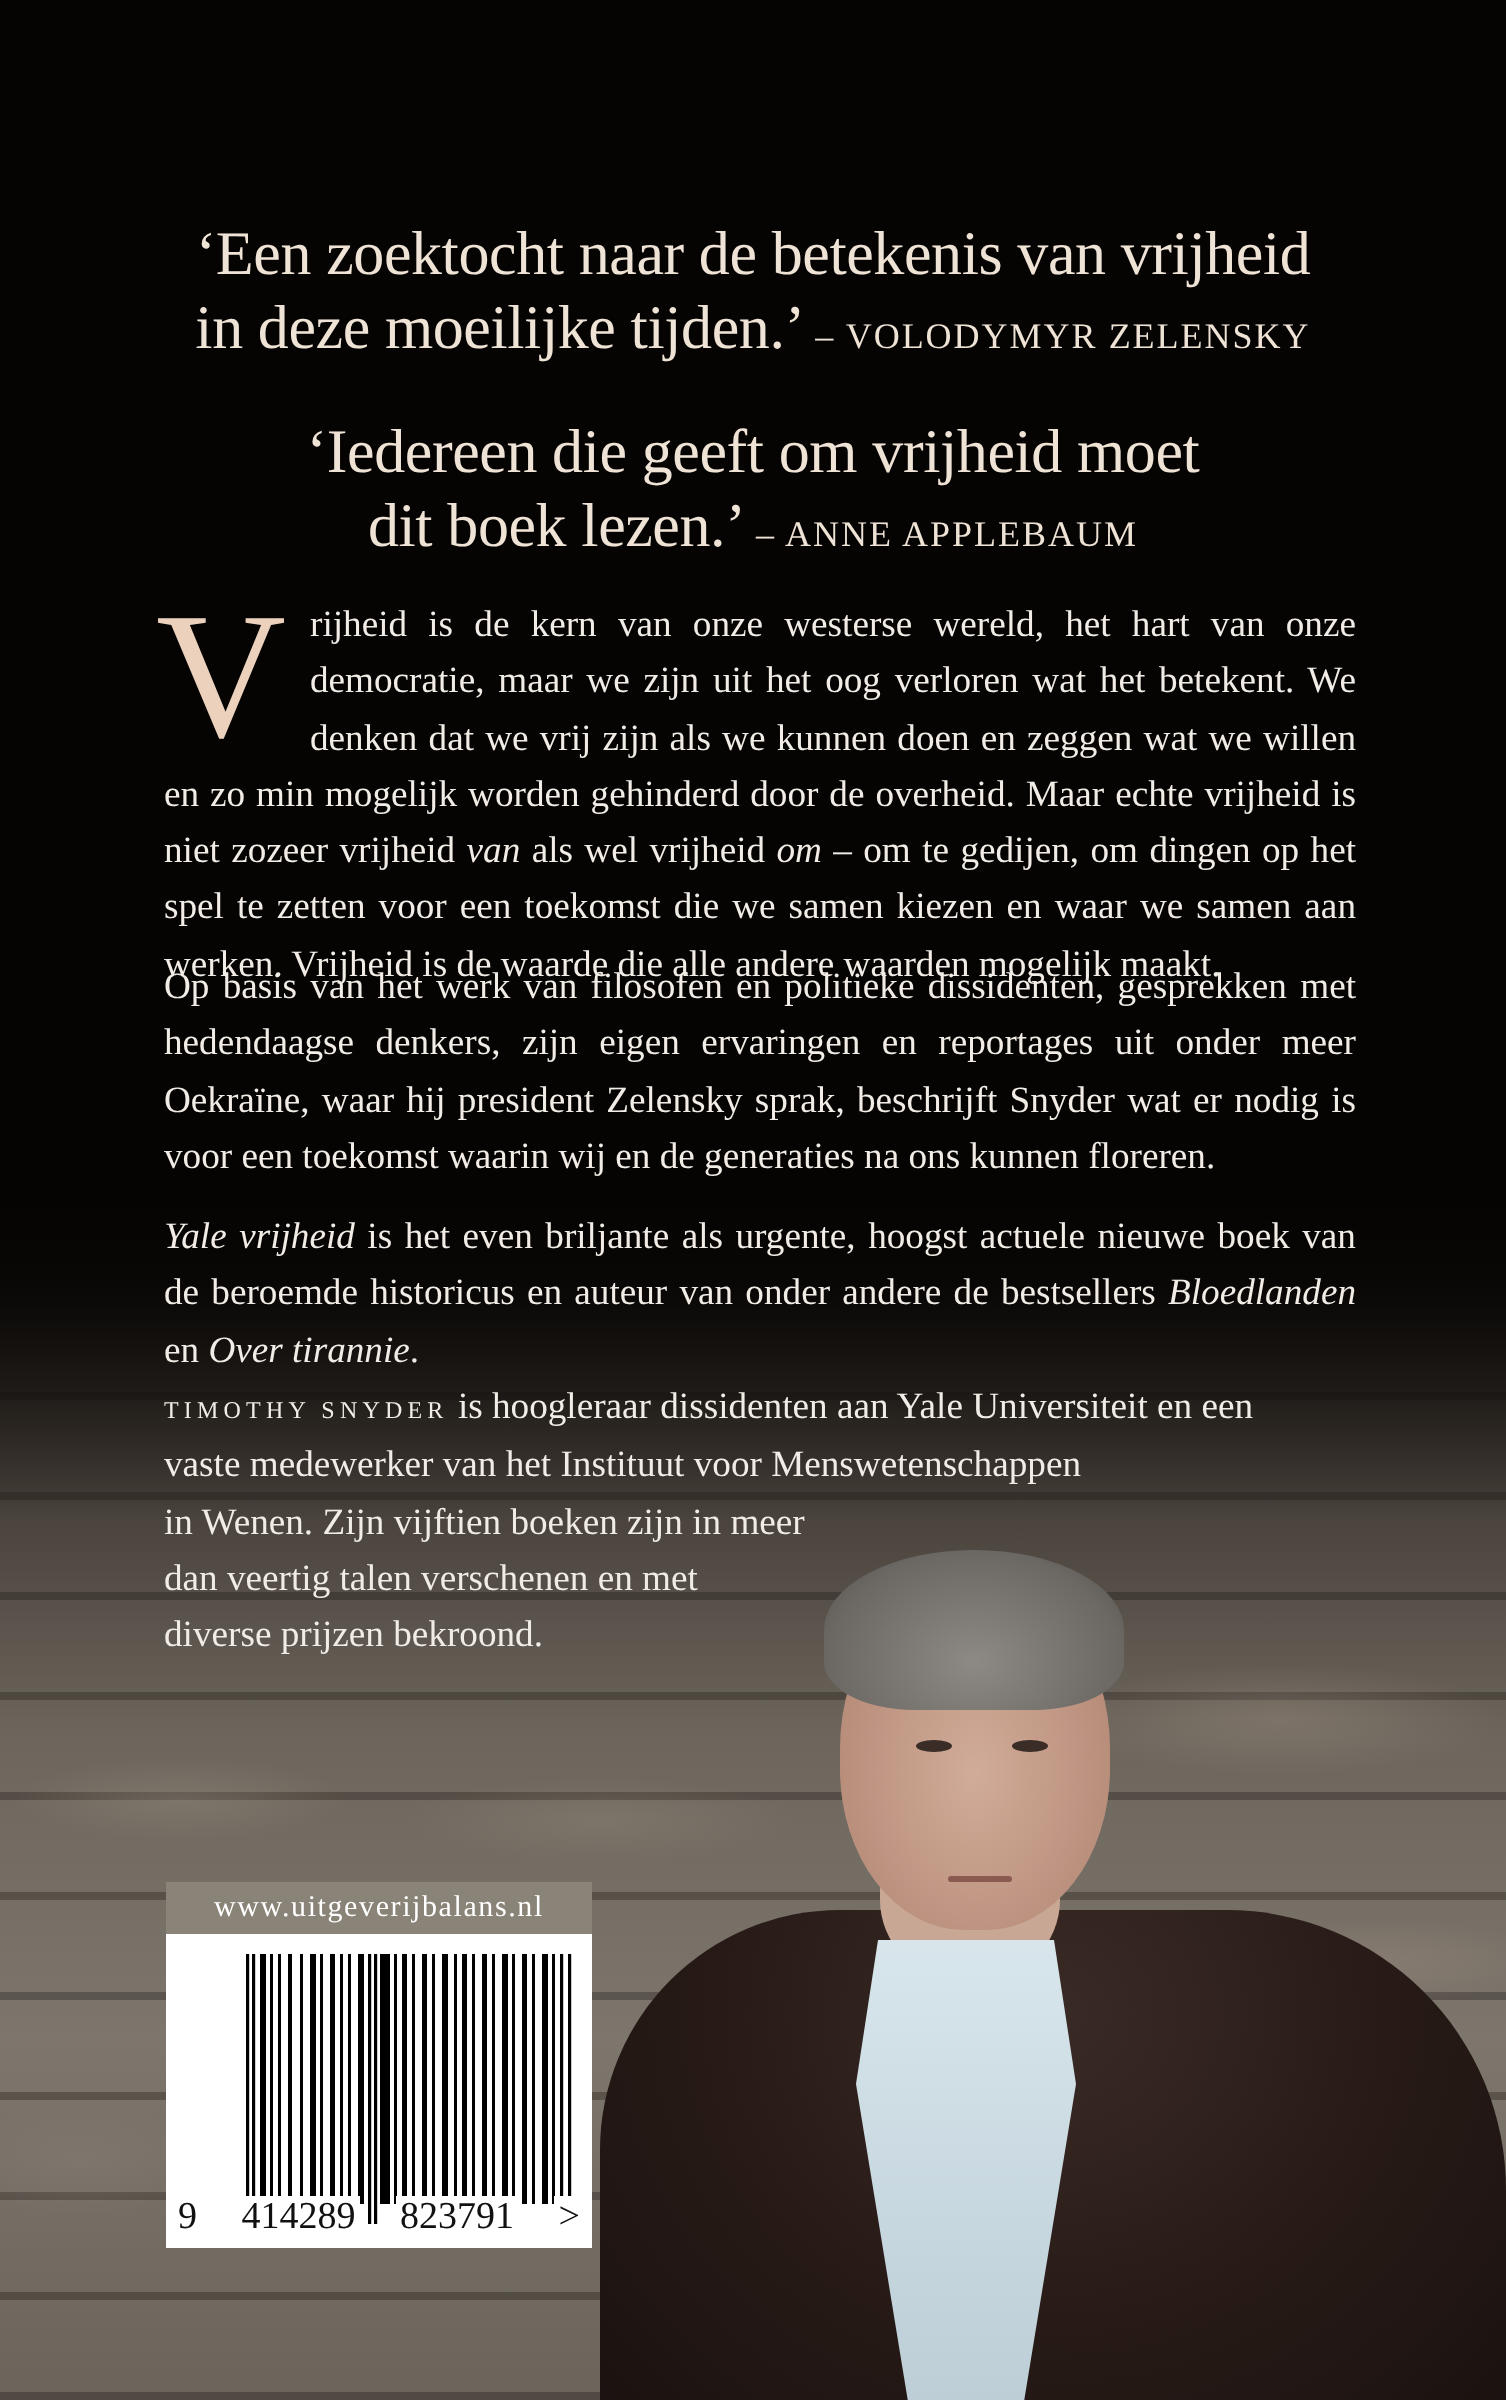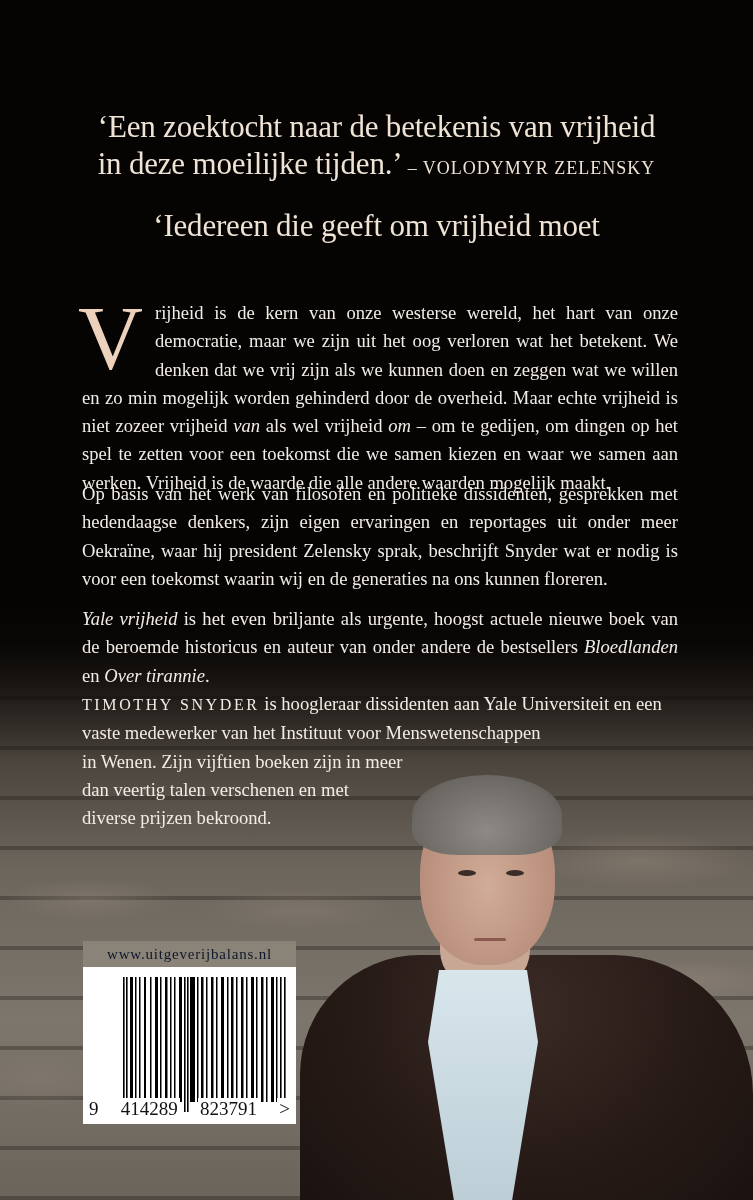--- a/index.html
+++ b/index.html
@@ -64,25 +64,25 @@
     font-size: 18.6px; line-height: 28.3px; text-align: justify;
   }
   .p1 { top: 299px; }
   .p2 { top: 480px; }
   .p3 { top: 605px; }
   .p4 { top: 690px; text-align: left; }
   .dropcap {
     float: left; font-size: 90px; line-height: 68px; color: #ecd2bd;
     margin: 6px 12px 0 -4px; height: 78px;
   }
-  .smallcaps { font-size: 16px; letter-spacing: 2.6px; text-transform: uppercase; }
+  .smallcaps { font-size: 12px; letter-spacing: 2.6px; text-transform: uppercase; }
 
   .barcode-box { position: absolute; left: 83px; top: 941px; width: 213px; }
   .url {
-    height: 26px; background: #8a8378; color: #0f172a; text-align: center;
+    height: 26px; background: #8a8378; color: #ffffff; text-align: center;
     font-size: 15px; line-height: 26px; letter-spacing: 0.8px;
   }
   .bc {
     background: #ffffff; height: 157px; position: relative;
   }
   .bars { position: absolute; left: 40px; top: 10px; width: 168px; height: 135px; }
   .bc-digits {
     position: absolute; left: 4px; right: 4px; bottom: 4px; font-size: 19px;
     color: #111; display: flex; justify-content: space-between; align-items: flex-end; height: 26px;
   }
@@ -106,20 +106,21 @@
     <div class="mouth"></div>
   </div>
 
   <div class="quotes">
     <div class="quote">
       <div>‘Een zoektocht naar de betekenis van vrijheid</div>
       <div><span>in deze moeilijke tijden.’</span> <span class="attr">– Volodymyr Zelensky</span></div>
     </div>
     <div class="quote">
       <div>‘Iedereen die geeft om vrijheid moet</div>
+      <div><span>dit boek lezen.’</span> <span class="attr">– Anne Applebaum</span></div>
     </div>
   </div>
 
   <div class="body p1">
     <span class="dropcap">V</span><span>rijheid is de kern van onze westerse wereld, het hart van onze democratie, maar we zijn uit het oog verloren wat het betekent. We denken dat we vrij zijn als we kunnen doen en zeggen wat we willen en zo min mogelijk worden gehinderd door de overheid. Maar echte vrijheid is niet zozeer vrijheid </span><em>van</em><span> als wel vrijheid </span><em>om</em><span> – om te gedijen, om dingen op het spel te zetten voor een toekomst die we samen kiezen en waar we samen aan werken. Vrijheid is de waarde die alle andere waarden mogelijk maakt.</span>
   </div>
 
   <div class="body p2">
     <span>Op basis van het werk van filosofen en politieke dissidenten, gesprekken met hedendaagse denkers, zijn eigen ervaringen en reportages uit onder meer Oekraïne, waar hij president Zelensky sprak, beschrijft Snyder wat er nodig is voor een toekomst waarin wij en de generaties na ons kunnen floreren.</span>
   </div>

